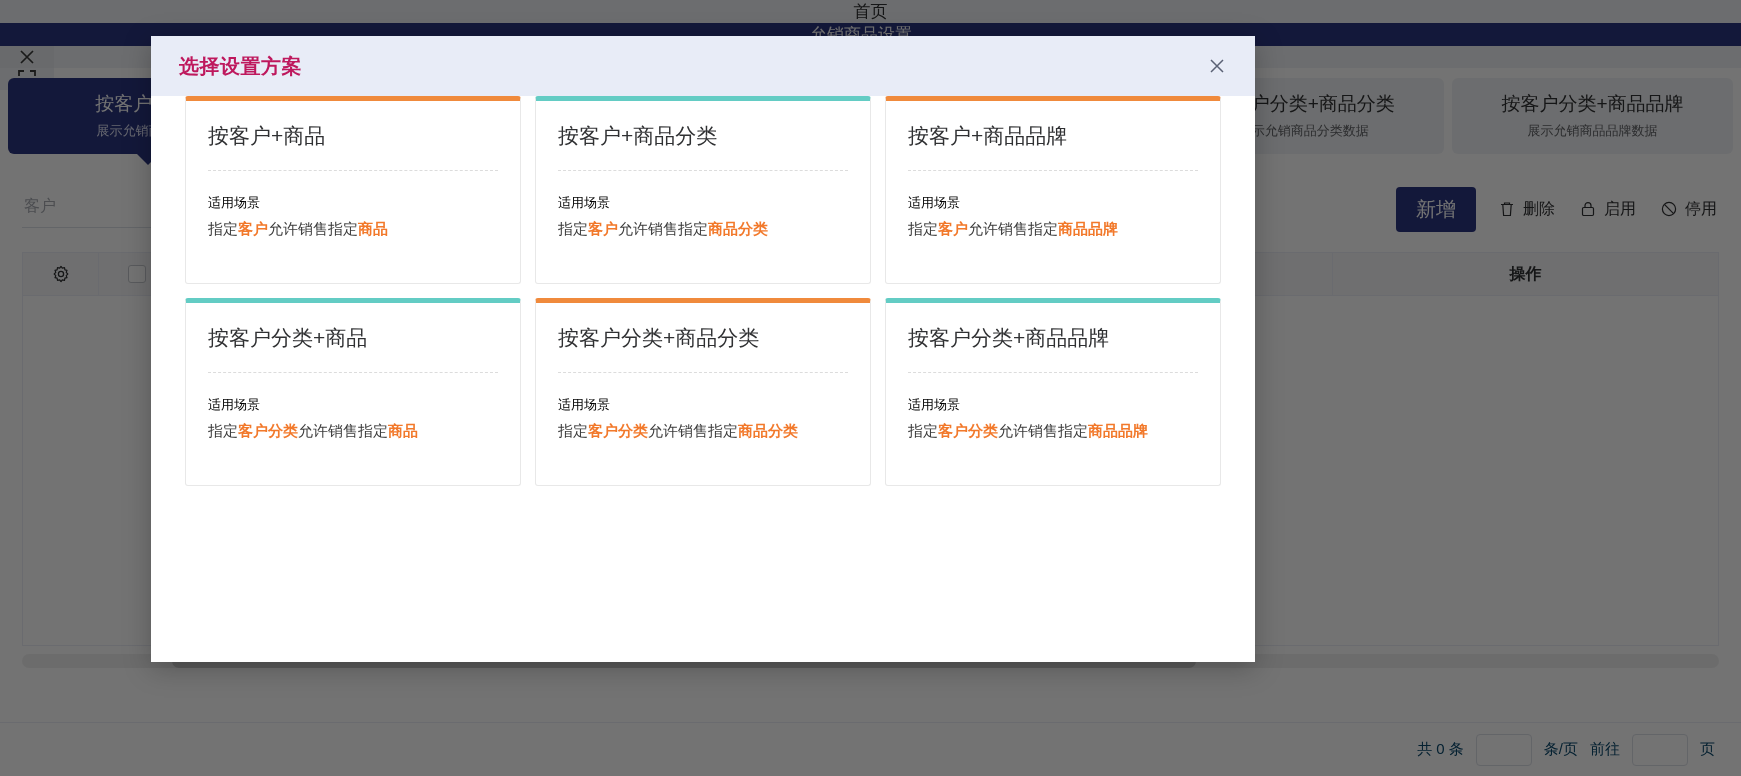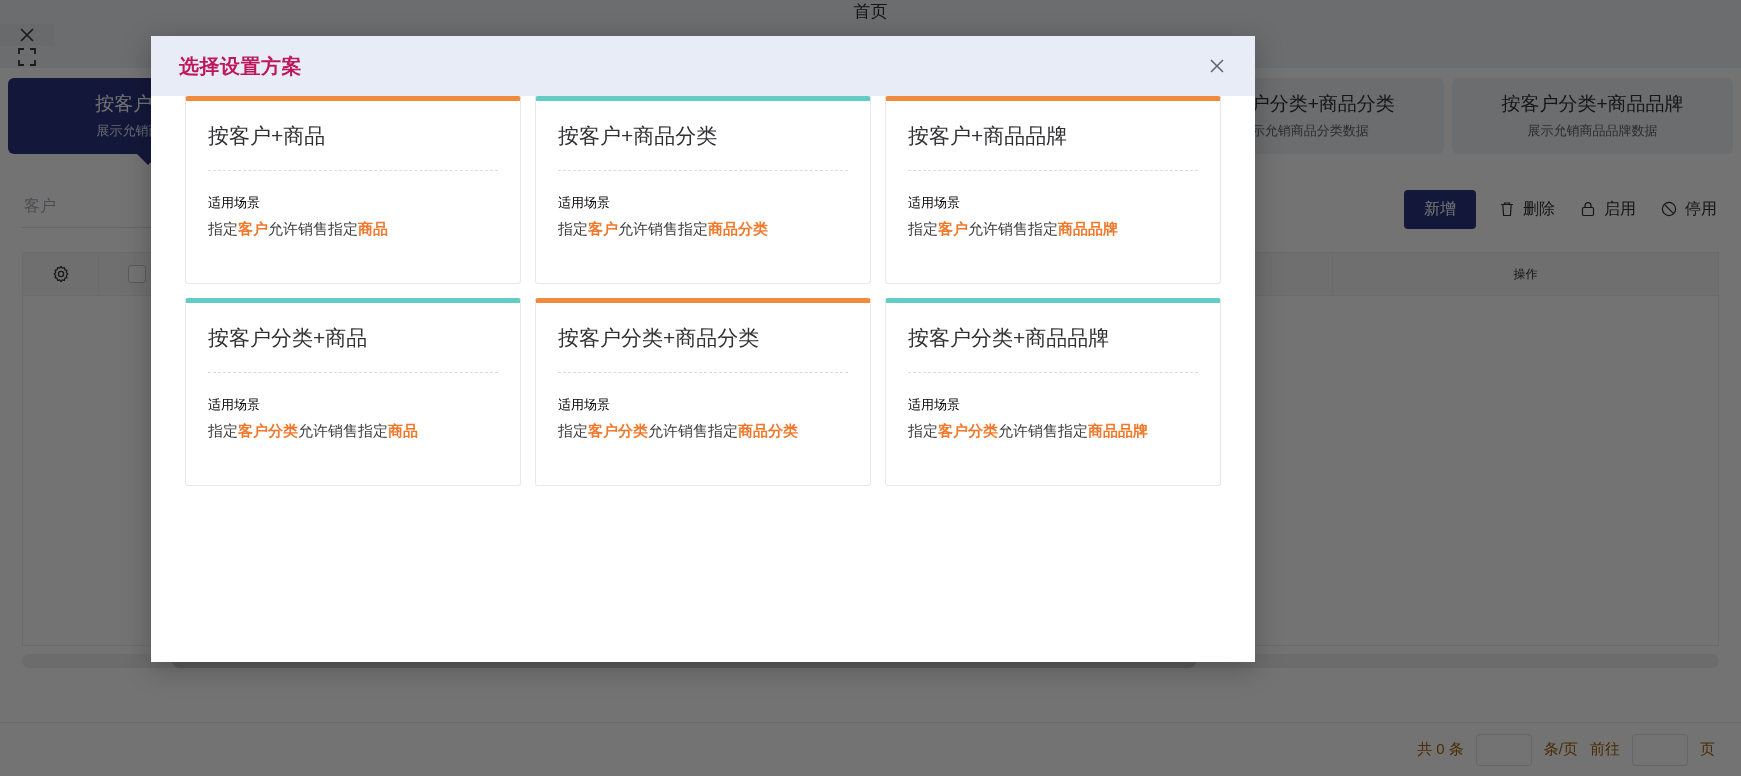--- a/index.html
+++ b/index.html
@@ -92,21 +92,21 @@
   .filter-field {
     width: 230px;
     border-bottom: 1px solid #dcdfe6;
     padding: 6px 2px 10px 2px;
     font-size: 16px;
     color: #a8abb2;
   }
   .toolbar { margin-left: auto; display: flex; align-items: center; gap: 20px; }
   .btn-primary {
     background: #2b3580; color: #fff;
-    font-size: 16px;
+    font-size: 20px;
     border: none; border-radius: 4px;
     padding: 9px 20px;
     cursor: pointer;
   }
   .tool-btn {
     display: flex; align-items: center; gap: 7px;
     font-size: 16px; color: #303133;
     cursor: pointer; background: none; border: none;
     padding: 4px 2px;
   }
@@ -115,21 +115,21 @@
   
   .table-head {
     position: absolute; top: 252px; left: 22px; right: 22px; height: 44px;
     display: flex;
     background: #f5f6f8;
     border: 1px solid #ebeef5;
   }
   .th {
     display: flex; align-items: center; justify-content: center;
     border-right: 1px solid #ebeef5;
-    font-size: 12px; font-weight: normal; color: #303133;
+    font-size: 16px; font-weight: bold; color: #303133;
     white-space: nowrap;
   }
   .th:last-child { border-right: none; }
   .th.w-gear { width: 76px; }
   .th.w-check { width: 76px; }
   .th.flex { flex: 1; }
   .checkbox-box {
     width: 18px; height: 18px;
     border: 1px solid #c5c8ce; border-radius: 3px;
     background: #fff;
@@ -152,21 +152,21 @@
     position: absolute; left: 150px; top: 0; width: 1024px; height: 14px;
     background: #c9c9c9; border-radius: 7px;
   }
 
   
   .pager {
     position: absolute; left: 0; right: 0; bottom: 0; height: 54px;
     display: flex; align-items: center; justify-content: flex-end;
     gap: 12px;
     padding: 0 26px;
-    font-size: 15px; color: #a16207;
+    font-size: 15px; color: #0c4a6e;
     border-top: 1px solid #ebeef5;
     background: #fff;
   }
   .pager-input {
     width: 56px; height: 32px;
     border: 1px solid #dcdfe6; border-radius: 4px;
     background: #fff;
     display: inline-block;
   }
 
@@ -261,20 +261,24 @@
   .hl { color: #f2792b; font-weight: bold; }
 </style>
 </head>
 <body>
 
 <div id="app-root">
 
   <div class="topbar">
     <div class="topbar-tab home">
       <span>首页</span>
+    </div>
+    <div class="topbar-tab active">
+      <span>允销商品设置</span>
+      <span class="caret">⌄</span>
     </div>
     <div class="topbar-spacer"></div>
     <div class="topbar-action sep">
       <svg width="22" height="22" viewBox="0 0 22 22">
         <path d="M5 5 L17 17 M17 5 L5 17" stroke="#3b3b3b" stroke-width="1.7" fill="none"></path>
       </svg>
     </div>
     <div class="topbar-action">
       <svg width="22" height="22" viewBox="0 0 22 22">
         <path d="M3 8 V3 H8 M14 3 H19 V8 M19 14 V19 H14 M8 19 H3 V14" stroke="#3b3b3b" stroke-width="1.8" fill="none" stroke-linecap="butt"></path>

